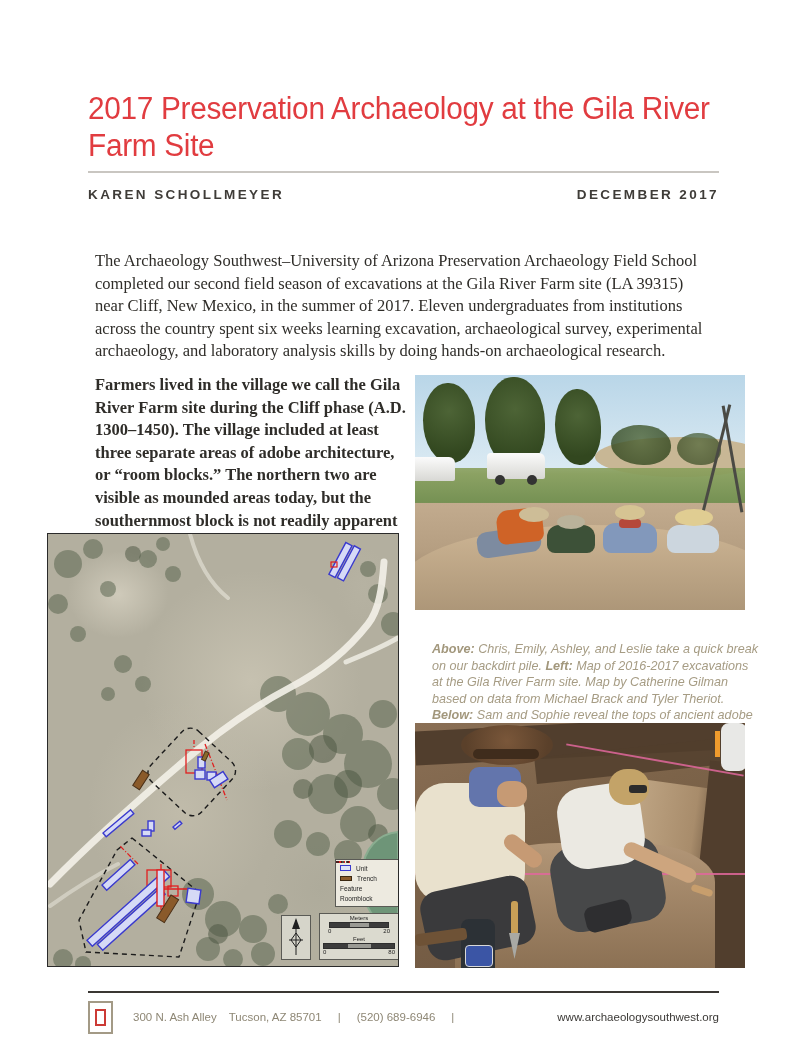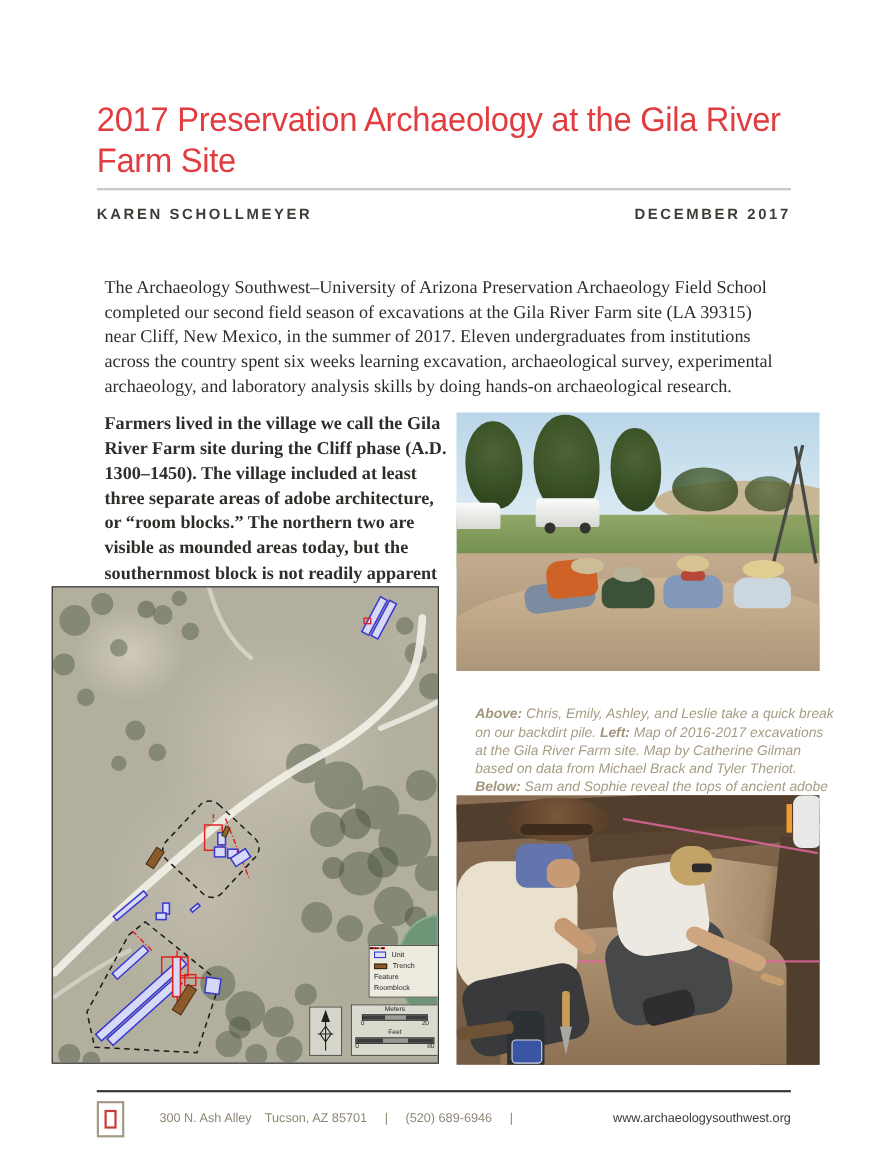--- a/index.html
+++ b/index.html
@@ -73,21 +73,21 @@
            background:linear-gradient(90deg,#c7ae8d,#a88c6b 70%,#54412f);}
   .stringline{height:1.5px;background:#e0679c;opacity:.85;}
   
   .footrule{position:absolute;left:88px;top:991px;width:631px;height:2px;background:#3a3733;}
   .footer{position:absolute;left:88px;top:999px;width:631px;height:36px;display:flex;align-items:center;}
   .logo-outer{width:25px;height:33px;border:2px solid #a39a86;background:#fff;
               display:flex;align-items:center;justify-content:center;box-sizing:border-box;}
   .logo-red{width:11px;height:17px;border:2px solid #cc3a35;background:#fff;box-sizing:border-box;}
   .org{margin-left:16px;font-size:14px;font-weight:700;color:#3b3936;letter-spacing:.2px;}
   .addr{font-size:11.5px;color:#8e8775;}
-  .a1{margin-left:32px;} .a2{margin-left:12px;}
+  .a1{margin-left:20px;} .a2{margin-left:12px;}
   .pipe{font-size:11.5px;color:#8e8775;margin:0 16px;}
   .url{font-size:11.5px;font-weight:400;color:#3b3936;margin-left:auto;}
 </style>
 </head>
 <body>
 
 <div class="page">
 
   <div class="title">
     <div>2017 Preservation Archaeology at the Gila River</div>

